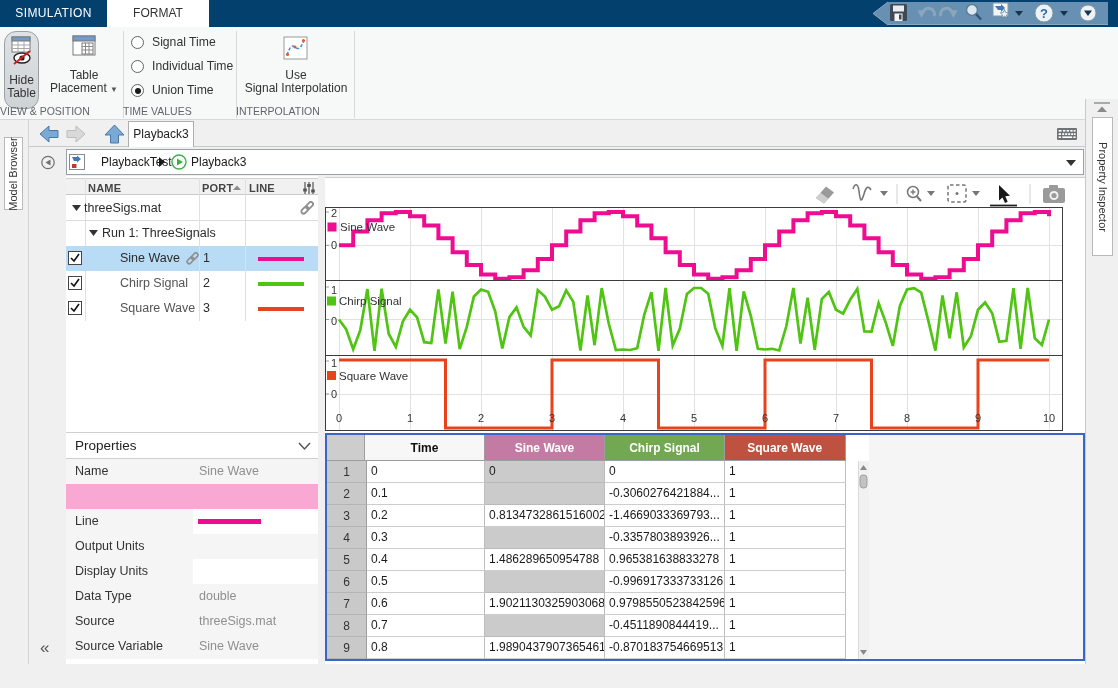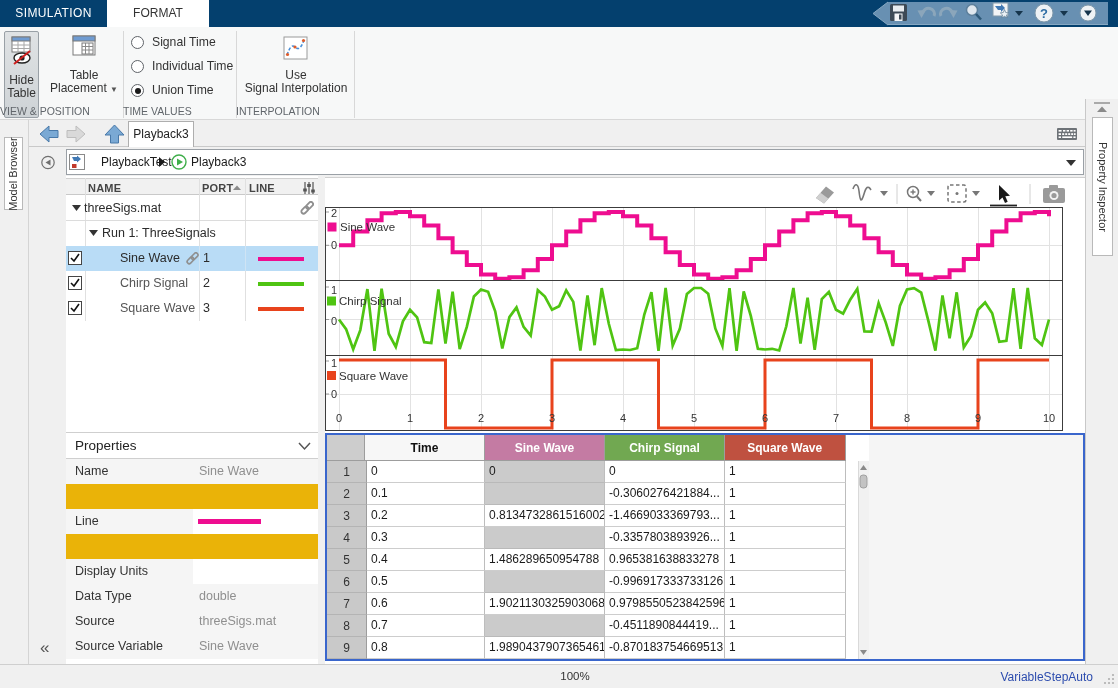--- a/index.html
+++ b/index.html
@@ -5,21 +5,21 @@
 .abs{position:absolute}
 #app{position:relative;width:1118px;height:688px}
 
 #titlebar{left:0;top:0;width:1118px;height:27px;background:#04406e}
 #simtab{left:0;top:0;width:107px;height:27px;line-height:27px;text-align:center;color:#fff;font-size:12px;letter-spacing:0.4px}
 #fmttab{left:107px;top:0;width:102px;height:27px;line-height:27px;text-align:center;color:#333;font-size:12px;background:#fff}
 
 #ribbon{left:0;top:27px;width:1118px;height:93px;background:#f7f8f8;border-bottom:1px solid #d8d8d8}
 .vsep{position:absolute;top:4px;width:1px;height:87px;background:#d8d8d8}
 .seclabel{position:absolute;top:78px;font-size:10.5px;color:#61666b;text-align:left}
-#hidetbl{position:absolute;left:4px;top:4px;width:35px;height:87px;background:linear-gradient(#dfe2e4,#ced3d6);border:1px solid #99a0a6;border-radius:2px;text-align:center}
+#hidetbl{position:absolute;left:4px;top:4px;width:35px;height:78px;background:linear-gradient(#dfe2e4,#ced3d6);border:1px solid #99a0a6;border-radius:12px;text-align:center}
 #hidetbl .lbl{font-size:12px;color:#333;line-height:12.5px;margin-top:2px}
 .btn{position:absolute;text-align:center}
 .btn .lbl{font-size:12px;color:#333;line-height:13px}
 .radio{position:absolute;left:131px;width:13px;height:13px;border:1px solid #5f6368;border-radius:50%;background:#fff}
 .radio.sel::after{content:"";position:absolute;left:2.5px;top:2.5px;width:6px;height:6px;border-radius:50%;background:#1a1a1a}
 .radlbl{position:absolute;left:152px;font-size:12.2px;color:#333}
 
 #tabbar{left:29px;top:120px;width:1056px;height:27px;background:#f0f0f0;border-bottom:1px solid #c9c9c9}
 #doctab{left:128px;top:121px;width:66px;height:26px;background:#fff;border:1px solid #aeaeae;border-bottom:none;text-align:center;line-height:25px;font-size:12px;color:#222}
 
@@ -34,21 +34,21 @@
 
 #tree{left:66px;top:176px;width:252px;height:488px;background:#fff}
 #treehdr{left:0;top:2px;width:252px;height:17px;background:#f1f1f1;border-top:1px solid #d0d0d0;border-bottom:1px solid #c9c9c9}
 .hdrtxt{position:absolute;top:3px;font-size:11px;font-weight:bold;color:#444;letter-spacing:.2px}
 .trow{position:absolute;left:0;width:252px;height:25px}
 .ttext{position:absolute;font-size:12.5px;color:#2b2b2b;top:5px}
 .cbox{position:absolute;left:2px;top:5px;width:14px;height:14px;background:#fff;border:1px solid #454545}
 .swatch{position:absolute;left:192px;width:46px;height:4px}
 .colline{position:absolute;top:2px;width:1px;height:143px;background:#e0e0e0}
 
-#props{left:66px;top:432px;width:252px;height:227px;background:#eab308}
+#props{left:66px;top:432px;width:252px;height:227px;background:#f9a8d4}
 #prophdr{left:0;top:0;width:252px;height:27px;background:#fff;border-top:1px solid #cfcfcf;border-bottom:1px solid #cfcfcf}
 .prow{position:absolute;left:0;width:252px;height:25px}
 .plabel{position:absolute;left:9px;top:5px;font-size:12.5px;color:#333}
 .pval{position:absolute;left:127px;top:0;width:125px;height:25px}
 .pvtext{position:absolute;left:6px;top:5px;font-size:12.5px;color:#8f8f8f}
 
 #plotpanel{left:325px;top:177px;width:760px;height:487px;background:#fff;border-top:1px solid #cfcfcf}
 
 #dtable{left:325px;top:433px;width:760px;height:228px;background:#f5f5f5;border:2px solid #3a66cc}
 .th{position:absolute;top:0;height:26px;line-height:26px;text-align:center;font-size:12px;font-weight:bold;border-right:1px solid #9d9d9d;border-bottom:1px solid #9d9d9d}
@@ -321,20 +321,25 @@
         <div class="pval" style="background:#f5f5f5">
           <div class="pvtext">Sine Wave</div>
         </div>
       </div>
  <div class="prow" style="top:77px">
         <div class="abs" style="left:0;width:127px;height:25px;background:#f5f5f5"></div>
         <div class="plabel">Line</div>
         <div class="pval" style="background:#fff">
           <div class="abs" style="left:5px;top:10px;width:63px;height:5px;background:#ee0d90"></div>
         </div>
+      </div>
+ <div class="prow" style="top:102px">
+        <div class="abs" style="left:0;width:127px;height:25px;background:#f5f5f5"></div>
+        <div class="plabel">Output Units</div>
+        <div class="pval" style="background:#f5f5f5"></div>
       </div>
  <div class="prow" style="top:127px">
         <div class="abs" style="left:0;width:127px;height:25px;background:#f5f5f5"></div>
         <div class="plabel">Display Units</div>
         <div class="pval" style="background:#fff"></div>
       </div>
  <div class="prow" style="top:152px">
         <div class="abs" style="left:0;width:127px;height:25px;background:#f5f5f5"></div>
         <div class="plabel">Data Type</div>
         <div class="pval" style="background:#f5f5f5">
@@ -516,26 +521,12 @@
 
 <div class="abs" id="rightbar"></div>
 <svg class="abs" style="left:1092px;top:101px" width="20" height="13">
       <line x1="2" y1="2" x2="18" y2="2" stroke="#8a8a8a" stroke-width="1.4"></line>
       <path d="M5 11 L10 5.5 L15 11 Z" fill="#8a8a8a"></path>
     </svg>
 <div class="abs" id="pitab">
       <span>Property Inspector</span>
     </div>
 
-<div class="abs" id="status">
- <div class="abs" style="left:540px;top:5px;width:70px;text-align:center;font-size:11.5px;color:#333">100%</div>
- <div class="abs" style="right:25px;top:5px;font-size:12px;color:#2c4cae">VariableStepAuto</div>
- <svg class="abs" style="left:1102px;top:7px" width="14" height="14">
-        <g fill="#b0b0b0">
-          <circle cx="11" cy="3" r="1.1"></circle>
-          <circle cx="7" cy="7" r="1.1"></circle>
-          <circle cx="11" cy="7" r="1.1"></circle>
-          <circle cx="3" cy="11" r="1.1"></circle>
-          <circle cx="7" cy="11" r="1.1"></circle>
-          <circle cx="11" cy="11" r="1.1"></circle>
-        </g>
-      </svg>
-</div>
 </div>
 </body></html>

